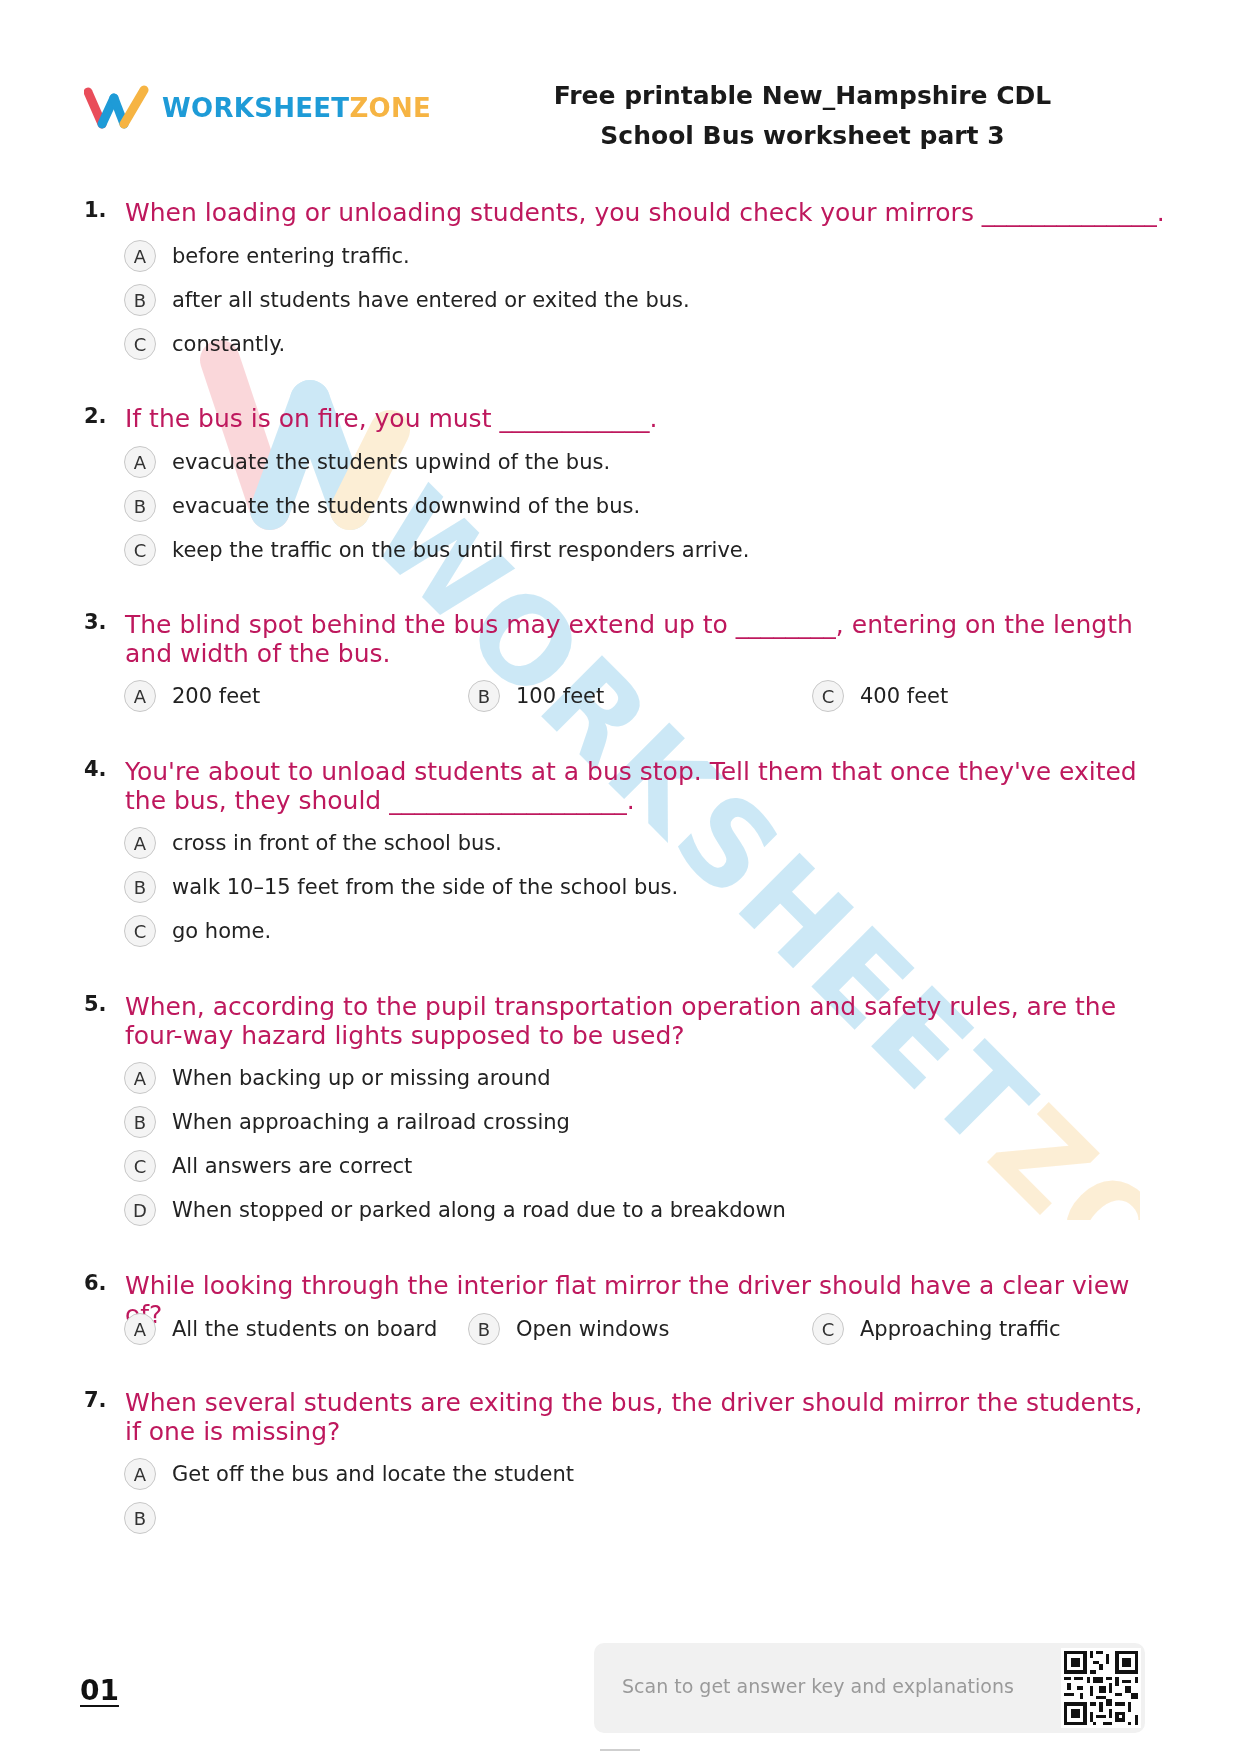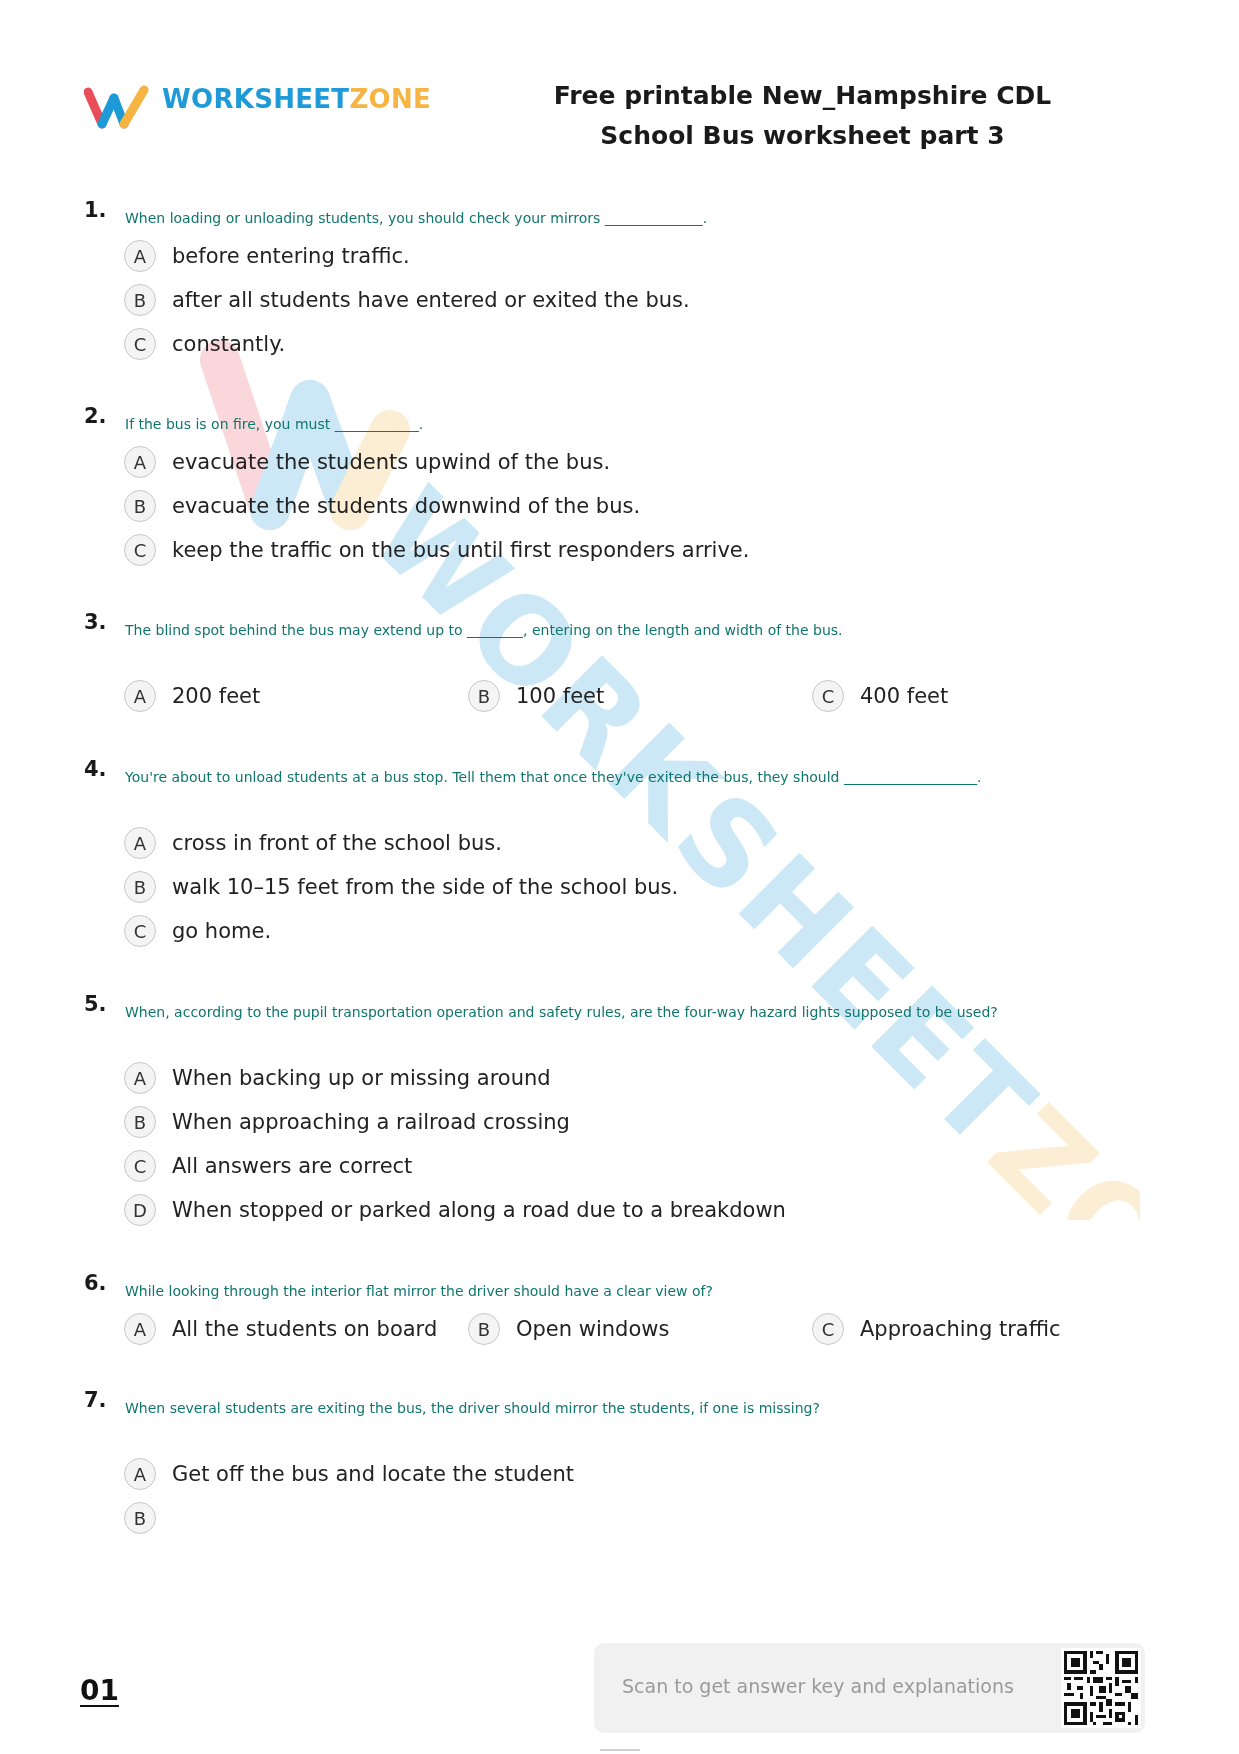--- a/index.html
+++ b/index.html
@@ -1,33 +1,33 @@
 <!DOCTYPE html>
 <html><head>
 <meta charset="utf-8">
 <style>
   html, body { margin: 0; padding: 0; }
   body {
     width: 1239px; height: 1754px; background: #ffffff; position: relative; overflow: hidden;
     font-family: "DejaVu Sans", sans-serif; color: #1f1f1f;
   }
   .header { position: absolute; left: 0; top: 0; width: 1239px; height: 170px; }
-  .logo { position: absolute; left: 84px; top: 84px; display: flex; align-items: flex-start; }
+  .logo { position: absolute; left: 84px; top: 84px; display: flex; align-items: center; }
   .logo svg { width: 68px; height: 48px; }
   .logo-text { margin-left: 10px; font-size: 26px; font-weight: bold; letter-spacing: 0.3px; font-family: "DejaVu Sans", sans-serif; }
   .logo-text .w1 { color: #1e9bd7; }
   .logo-text .w2 { color: #f6b443; }
   .title { position: absolute; left: 540px; top: 76px; width: 525px; text-align: center; font-size: 25px; font-weight: bold; line-height: 40px; color: #1a1a1a; }
 
   .watermark { position: absolute; left: 180px; top: 320px; width: 960px; height: 900px; pointer-events: none; opacity: 0.22; }
 
   .questions { position: absolute; left: 0; top: 0; width: 1239px; }
   .q { position: absolute; left: 84px; width: 1080px; }
   .q-num { position: absolute; left: 0; top: 0; font-size: 21px; font-weight: bold; color: #1a1a1a; width: 30px; }
-  .q-text { position: absolute; left: 41px; top: 6px; width: 1040px; font-size: 14px; line-height: 29px; color: #0f766e; }
+  .q-text { position: absolute; left: 41px; top: 0; width: 1040px; font-size: 25px; line-height: 29px; color: #be185d; }
   .opt { position: absolute; display: flex; align-items: center; height: 36px; }
   .opt-letter { width: 32px; height: 32px; border-radius: 50%; border: 1.5px solid #c8c8c8; background: #f4f4f4; box-sizing: border-box; display: flex; align-items: center; justify-content: center; font-size: 18px; color: #333; }
   .opt-text { margin-left: 16px; font-size: 21px; color: #222; white-space: nowrap; }
 
   .footer-num { position: absolute; left: 80px; top: 1674px; font-size: 28px; font-weight: bold; color: #111; text-decoration: underline; text-underline-offset: 5px; text-decoration-thickness: 2px; }
   .scan-box { position: absolute; left: 594px; top: 1643px; width: 551px; height: 90px; background: #f1f1f1; border-radius: 10px; }
   .scan-text { position: absolute; left: 28px; top: 32px; font-size: 19px; color: #9a9a9a; }
   .qr { position: absolute; left: 467px; top: 5px; width: 80px; height: 80px; background: #fff; }
   .bottom-line { position: absolute; left: 600px; top: 1749px; width: 40px; height: 2px; background: #cfcfcf; }
 </style>

